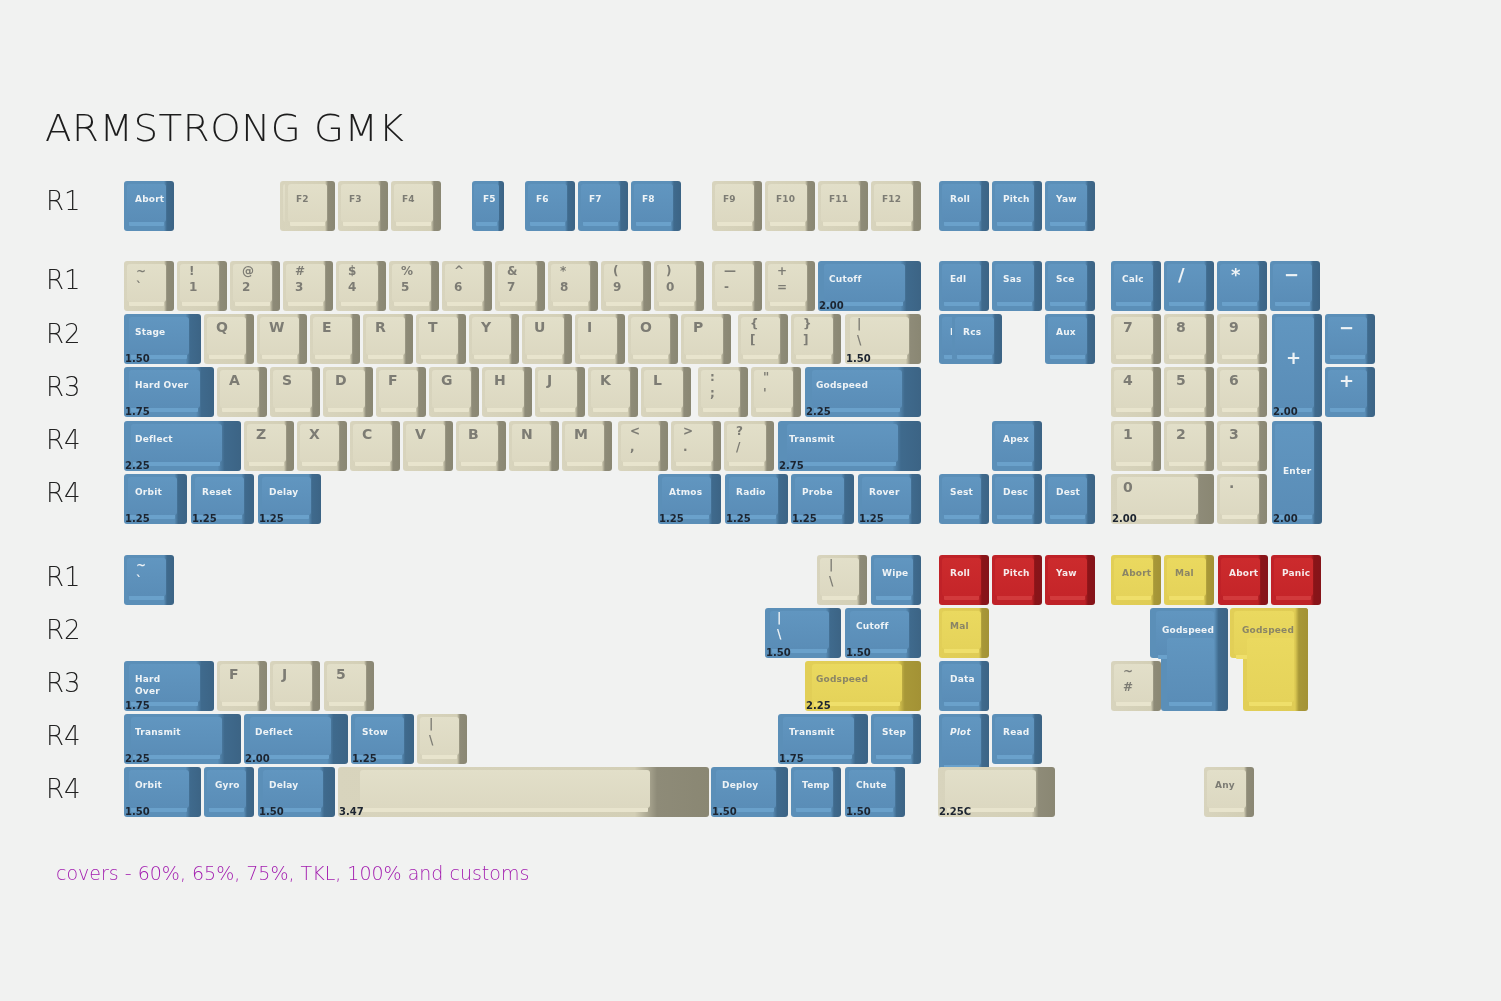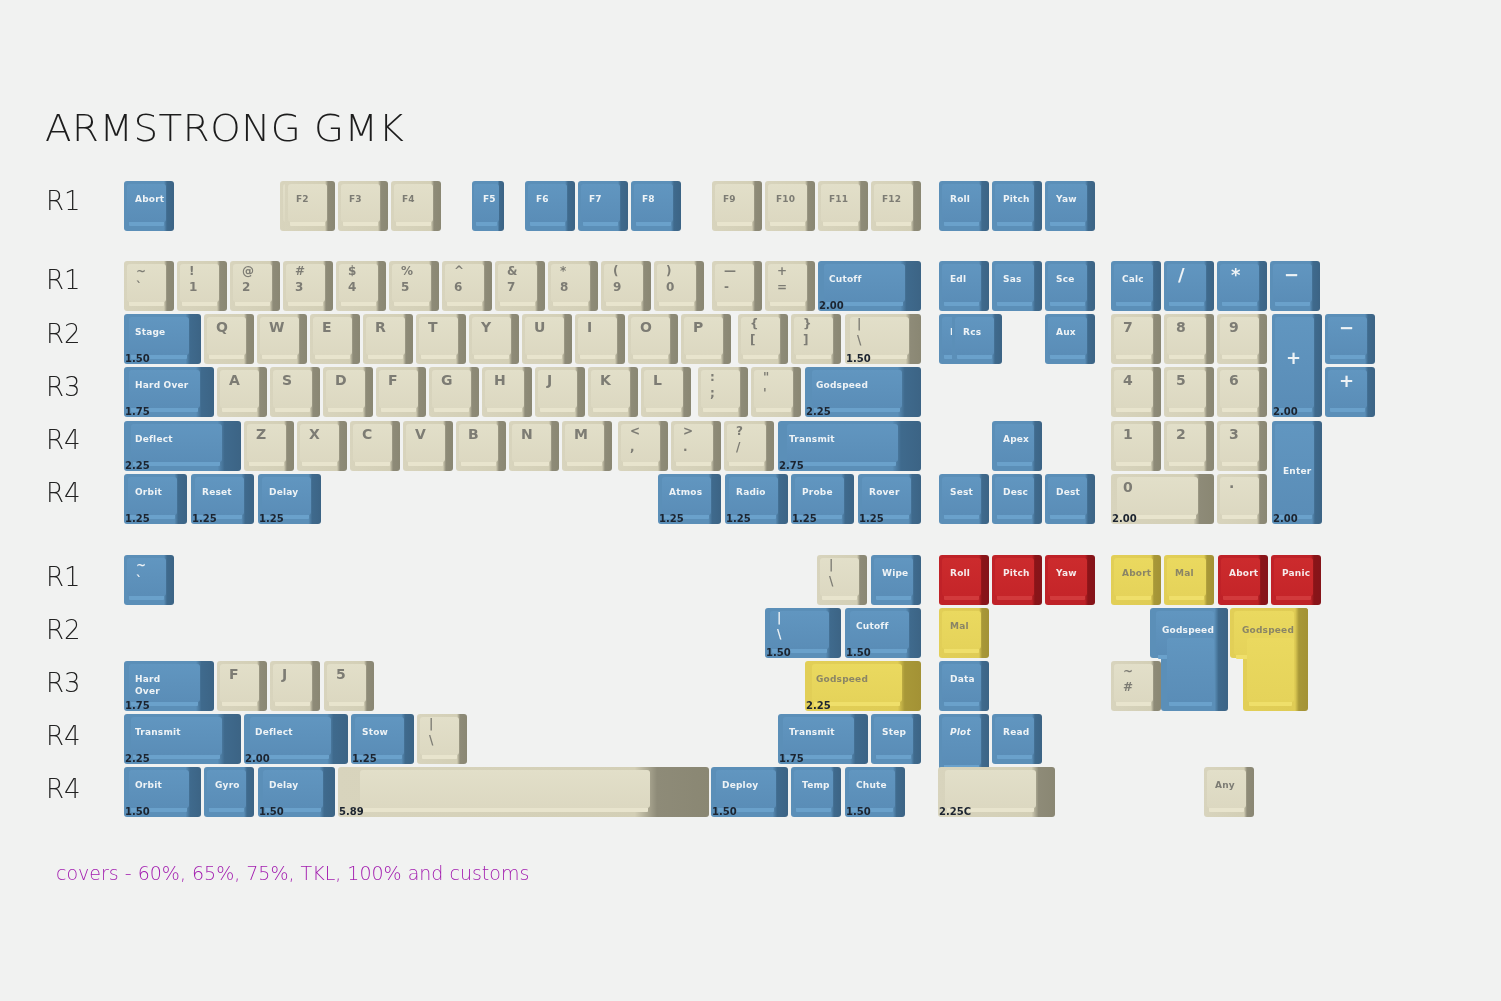--- a/index.html
+++ b/index.html
@@ -689,21 +689,21 @@
       <div class="top"></div>
       <span class="lg">Gyro</span>
     </div>
     <div class="key c-blue " style="left: 258px; top: 767px; width: 77px; height: 50px;">
       <div class="top"></div>
       <span class="lg">Delay</span>
       <span class="sz">1.50</span>
     </div>
     <div class="key c-beige " style="left: 338px; top: 767px; width: 371px; height: 50px;">
       <div class="top"></div>
-      <span class="sz">5.89</span>
+      <span class="sz">3.47</span>
     </div>
     <div class="key c-blue " style="left: 711px; top: 767px; width: 77px; height: 50px;">
       <div class="top"></div>
       <span class="lg">Deploy</span>
       <span class="sz">1.50</span>
     </div>
     <div class="key c-blue " style="left: 791px; top: 767px; width: 50px; height: 50px;">
       <div class="top"></div>
       <span class="lg">Temp</span>
     </div>

